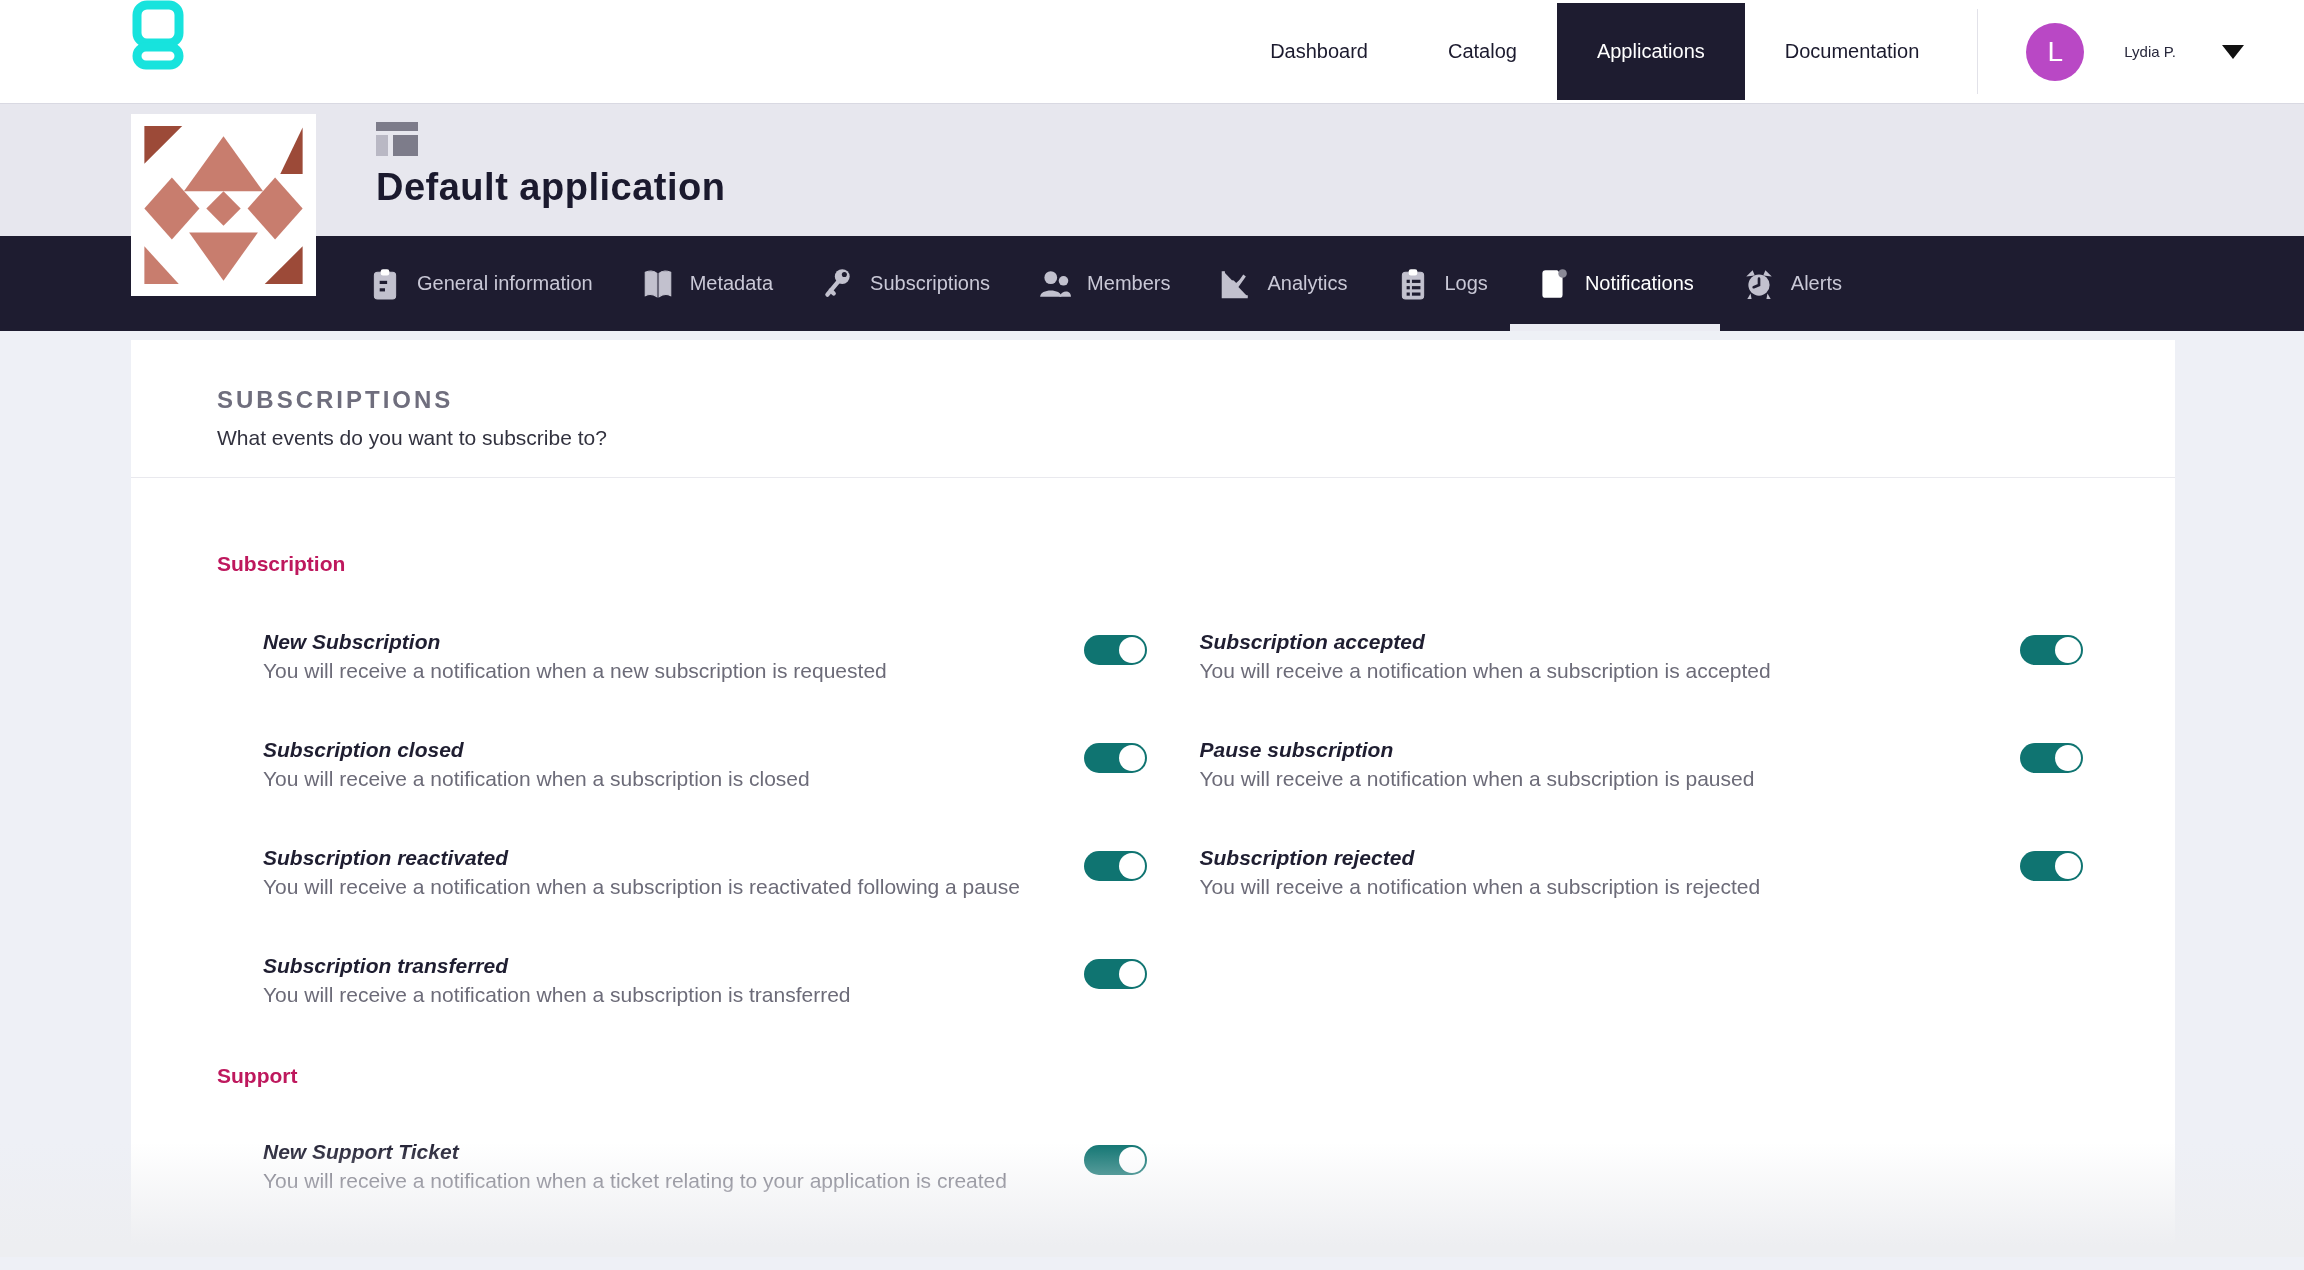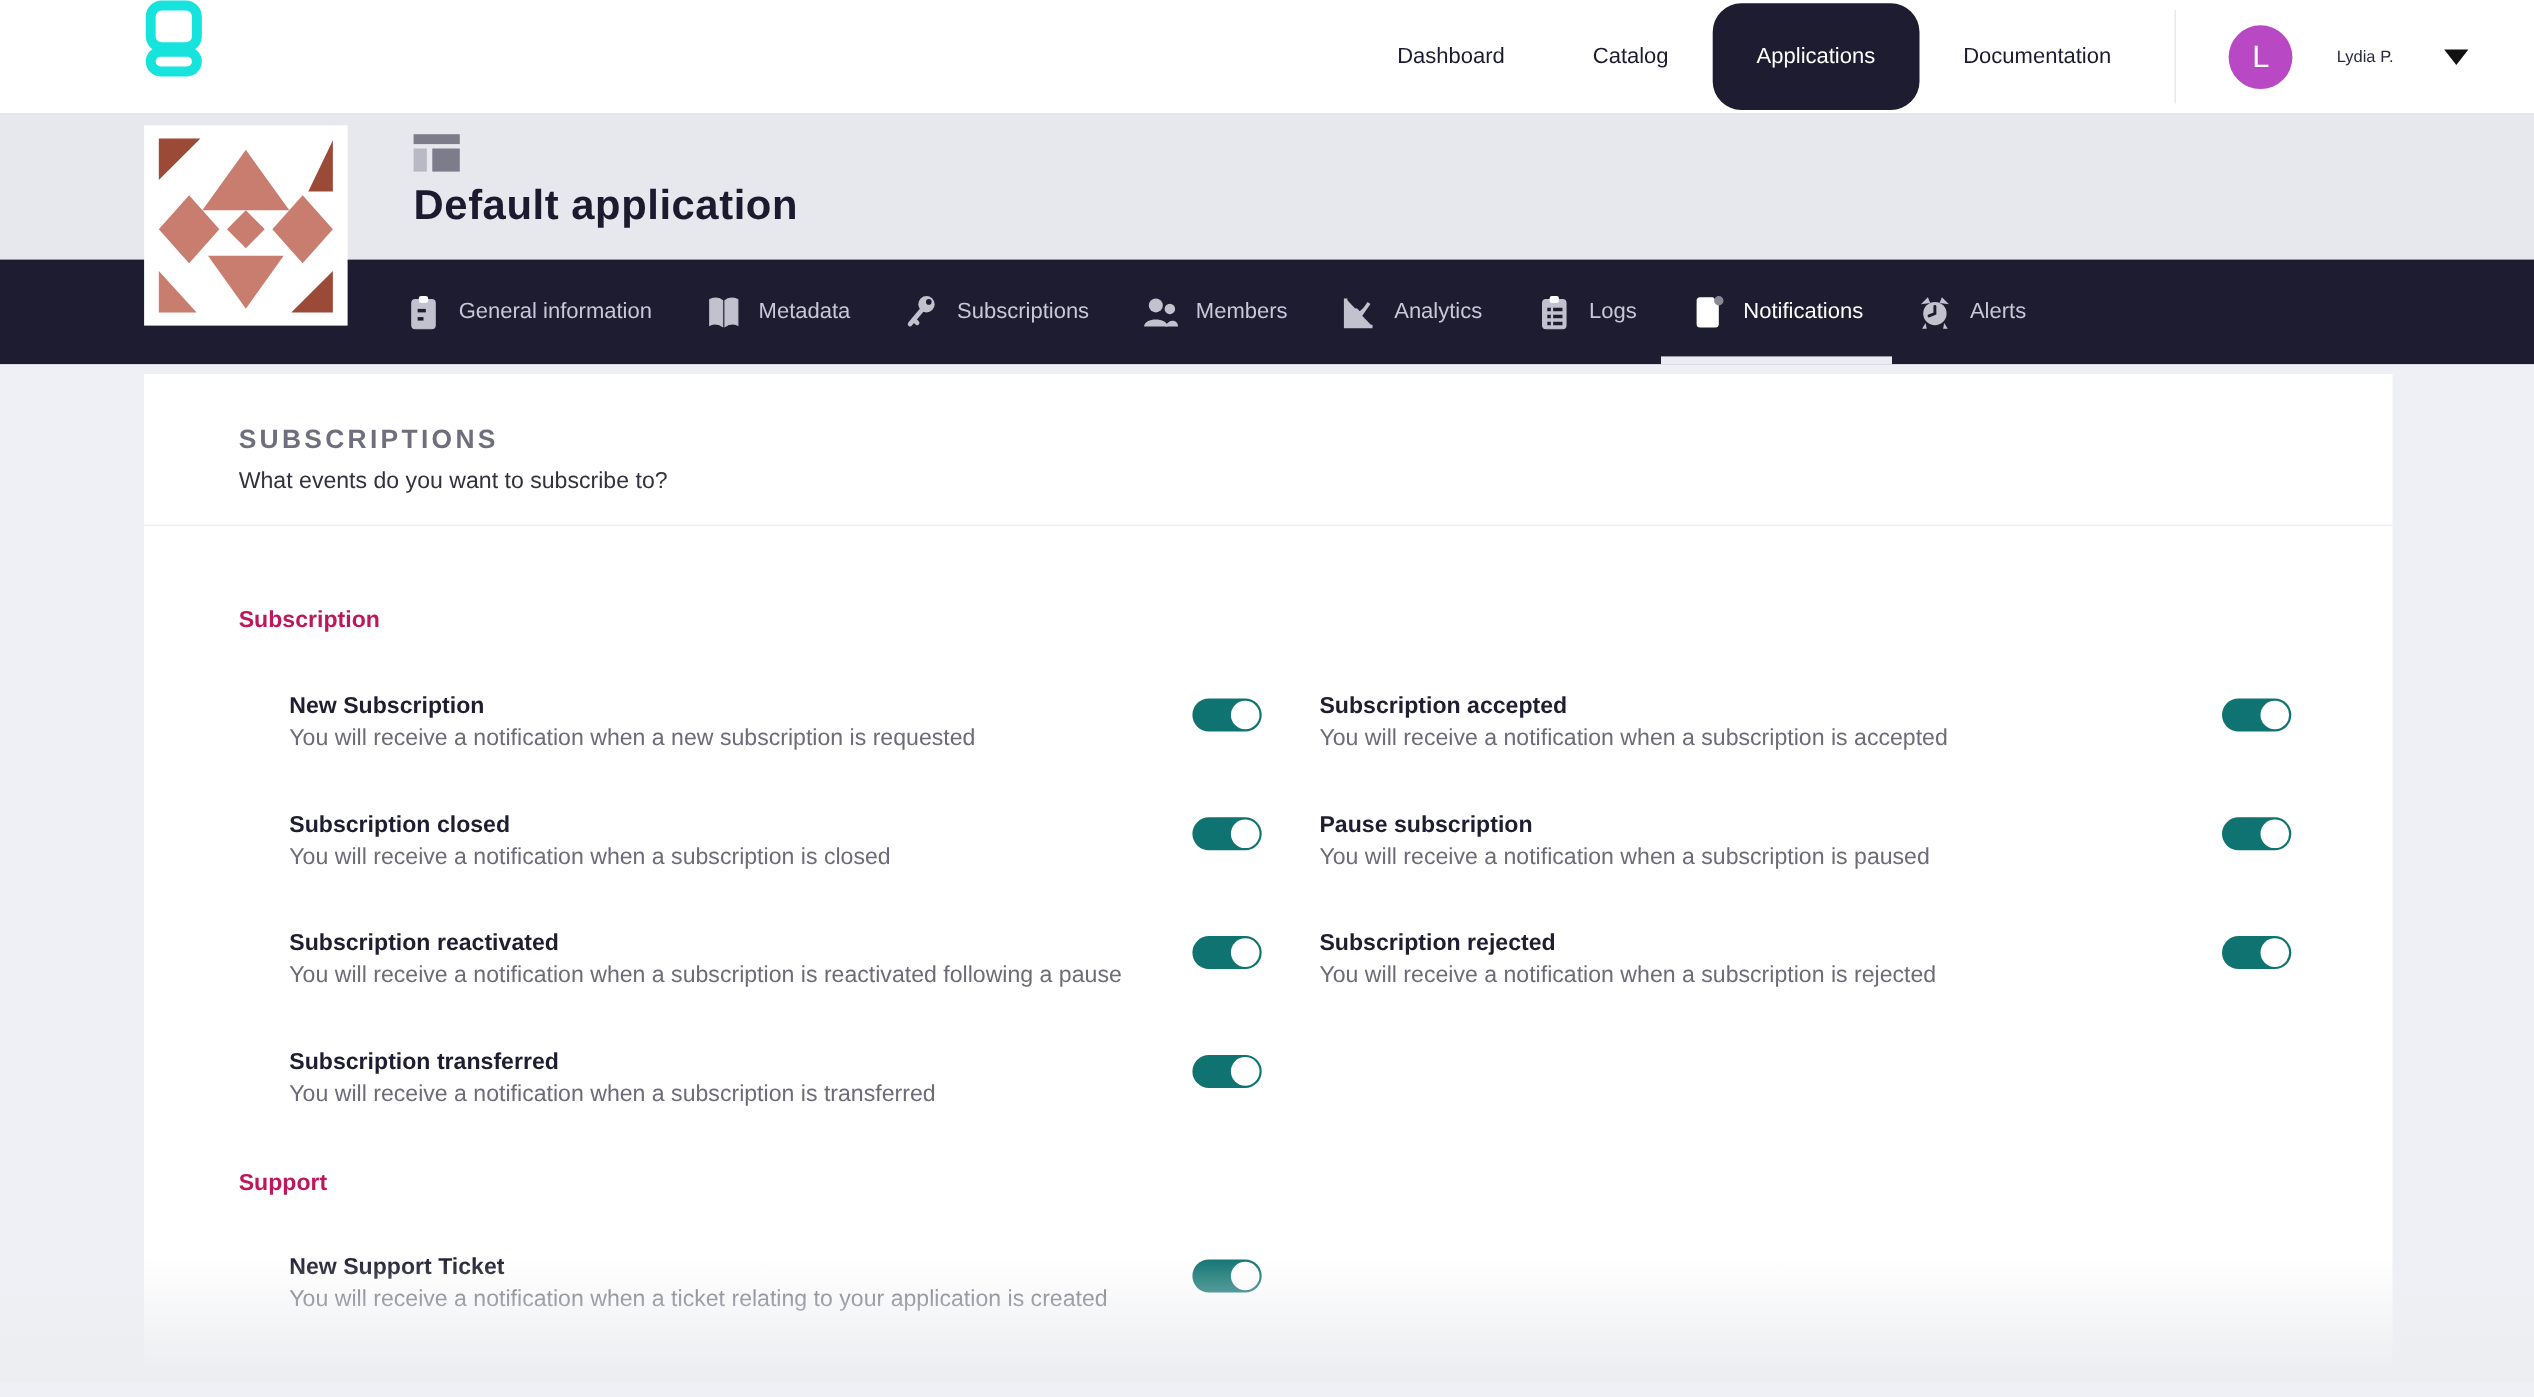--- a/index.html
+++ b/index.html
@@ -7,21 +7,21 @@
     font-family:"Liberation Sans", sans-serif; background:#eef0f6; color:#28283c; }
   .page { position:relative; width:2304px; height:1270px; }
 
   
   .topbar { height:103px; background:#ffffff; display:flex; align-items:flex-start;
     padding-left:131px; position:relative; z-index:10; }
   .logo { width:54px; height:70px; flex:0 0 auto; }
   .topnav { margin-left:auto; display:flex; align-items:center; height:100%; }
   .topnav-item { font-size:20px; color:#1b1a2e; padding:0 40px; height:97px;
     display:flex; align-items:center; cursor:pointer; }
-  .topnav-item.active { background:#1e1c30; color:#ffffff;border-radius:26px; }
+  .topnav-item.active { background:#1e1c30; color:#ffffff; }
   .user-zone { display:flex; align-items:center; height:85px;
     border-left:1px solid #e2e2e9; margin-left:18px; padding:0 60px 0 48px; }
   .avatar { width:58px; height:58px; border-radius:50%; background:#b948c5;
     color:#ffffff; font-size:28px; display:flex; align-items:center; justify-content:center; }
   .user-name { font-size:15px; margin-left:40px; }
   .caret { margin-left:46px; width:0; height:0; border-left:11px solid transparent;
     border-right:11px solid transparent; border-top:14px solid #111111; }
 
   
   .app-header { height:133px; background:#e7e7ee; border-top:1px solid #d9d9e2; position:relative; }
@@ -53,21 +53,21 @@
     height:908px; background:#ffffff; }
   .card-header { padding:46px 0 0 86px; height:138px; border-bottom:1px solid #e9e9ee; }
   .card-heading { font-size:24px; font-weight:bold; letter-spacing:3px; color:#6f6e7d; }
   .card-subheading { font-size:21px; color:#32323f; margin-top:12px; }
   .card-body { padding:74px 92px 0 86px; }
   .section-title { font-size:21px; font-weight:bold; color:#be185d; }
   .rows-grid { display:flex; margin-left:46px; margin-top:52px; gap:53px; }
   .col { flex:1 1 0; }
   .row { height:108px; display:flex; align-items:flex-start; }
   .row-text { flex:1 1 auto; }
-  .row-title { font-size:21px; font-weight:bold; color:#1f1e31; line-height:28px; }
+  .row-title { font-size:21px; font-weight:bold; color:#1f1e31; line-height:28px;font-style:italic; }
   .row-desc { font-size:21px; color:#6c6b78; line-height:30px; }
   .toggle { position:relative; flex:0 0 auto; width:63px; height:30px; border-radius:16px;
     background:#c9c9d2; margin-top:7px; cursor:pointer; }
   .toggle.on { background:#0f7471; }
   .toggle .knob { position:absolute; top:2px; left:2px; width:26px; height:26px;
     border-radius:50%; background:#ffffff; transition:left .1s; }
   .toggle.on .knob { left:35px; }
   .support-title { margin-top:4px; }
   .support-rows { margin-left:46px; margin-top:50px; }
   .fade { position:absolute; left:0; right:0; bottom:0; height:115px; z-index:20;

